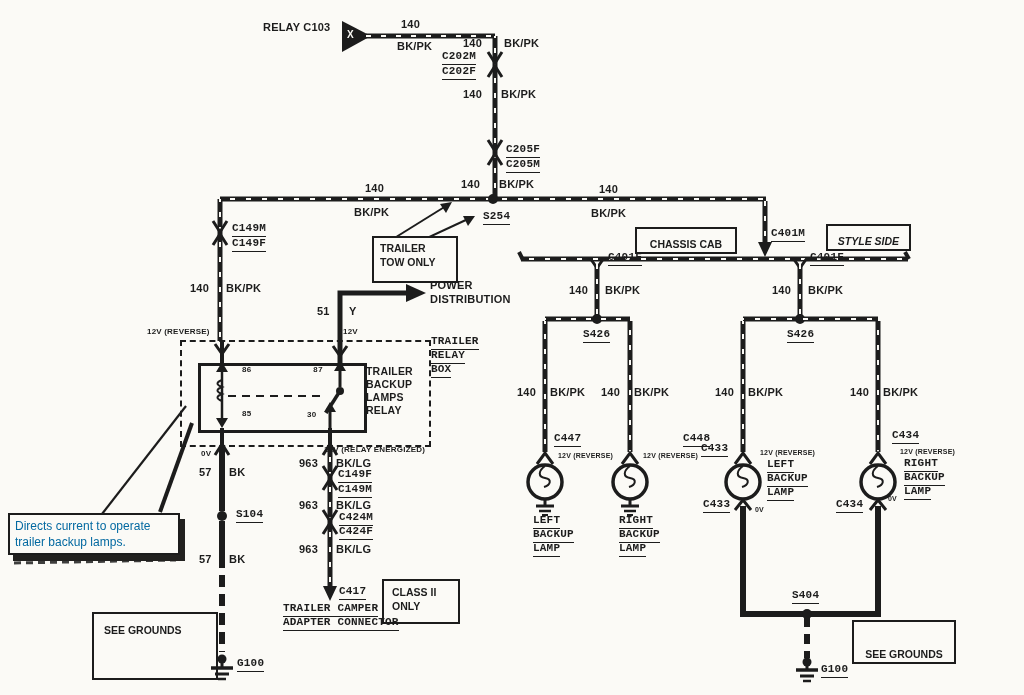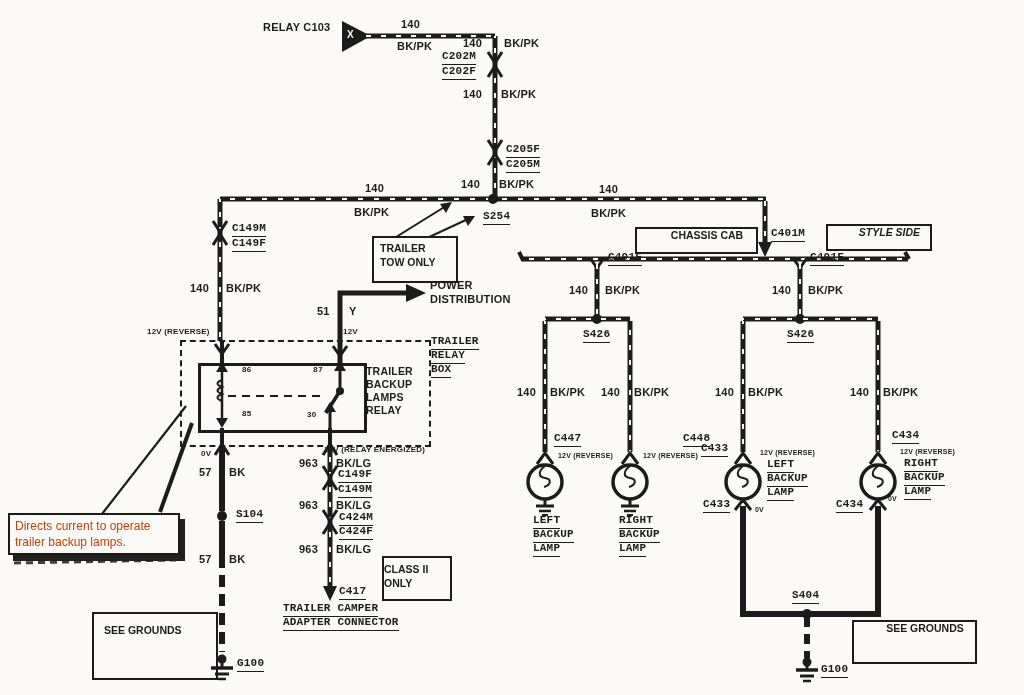--- a/index.html
+++ b/index.html
@@ -8,26 +8,26 @@
   #wires{position:absolute;left:0;top:0;z-index:1;}
   .lb{position:absolute;z-index:3;font:bold 11px "Liberation Sans",sans-serif;color:#1c1c1c;white-space:nowrap;letter-spacing:.2px;line-height:1;}
   .sm{font-size:10.5px;}
   .py{font-size:8px;}
   .xt{font-size:7px;}
   .u{border-bottom:1.6px solid #1c1c1c;padding-bottom:1.5px;font-family:Liberation Mono, monospace;}
   .wt{color:#fbfaf6;font-size:10px;}
   .box{position:absolute;z-index:2;border:2.5px solid #1c1c1c;background:transparent;
        font:bold 10.5px "Liberation Sans",sans-serif;color:#1c1c1c;line-height:1.3;}
   .opaque{background:#fbfaf6;}
-  .ctr{display:flex;align-items:flex-start;justify-content:center;text-align:center;padding-left:21px;}
+  .ctr{display:flex;align-items:flex-end;justify-content:center;text-align:center;}
   .relaydash{position:absolute;z-index:2;border:2.5px dashed #1c1c1c;background:transparent;}
   .relayinner{position:absolute;z-index:2;border:3px solid #1c1c1c;background:transparent;}
   .callout{position:absolute;z-index:2;border:2px solid #1c1c1c;background:#fbfaf6;
            box-shadow:5px 6px 0 0 #22211f;font:12px "Liberation Sans",sans-serif;
-           color:#c2410c;padding:3px 5px;line-height:1.35;}
+           color:#0369a1;padding:3px 5px;line-height:1.35;}
 </style>
 </head>
 <body>
 
 <div id="stage">
 
 <svg id="wires" width="1024" height="695" viewBox="0 0 1024 695">
   <g stroke="#1c1c1c" fill="none">
 
     <g>
@@ -202,21 +202,21 @@
   <div>TOW ONLY</div>
 </div>
 
 <div class="box ctr" style="left:635px;top:227px;width:98px;height:23px;">
   <div>CHASSIS CAB</div>
 </div>
 <div class="box ctr" style="left:826px;top:224px;width:81px;height:23px;font-style:italic;">
   <div>STYLE SIDE</div>
 </div>
 
-<div class="box" style="left:382px;top:556px;width:66px;height:36px;padding:5px 0 0 0;">
+<div class="box" style="left:382px;top:579px;width:66px;height:36px;padding:5px 0 0 8px;">
   <div>CLASS II</div>
   <div>ONLY</div>
 </div>
 
 <div class="box" style="left:92px;top:612px;width:112px;height:54px;padding:10px 0 0 10px;">
   <div>SEE GROUNDS</div>
 </div>
 <div class="box ctr" style="left:852px;top:620px;width:100px;height:40px;">
   <div>SEE GROUNDS</div>
 </div>

